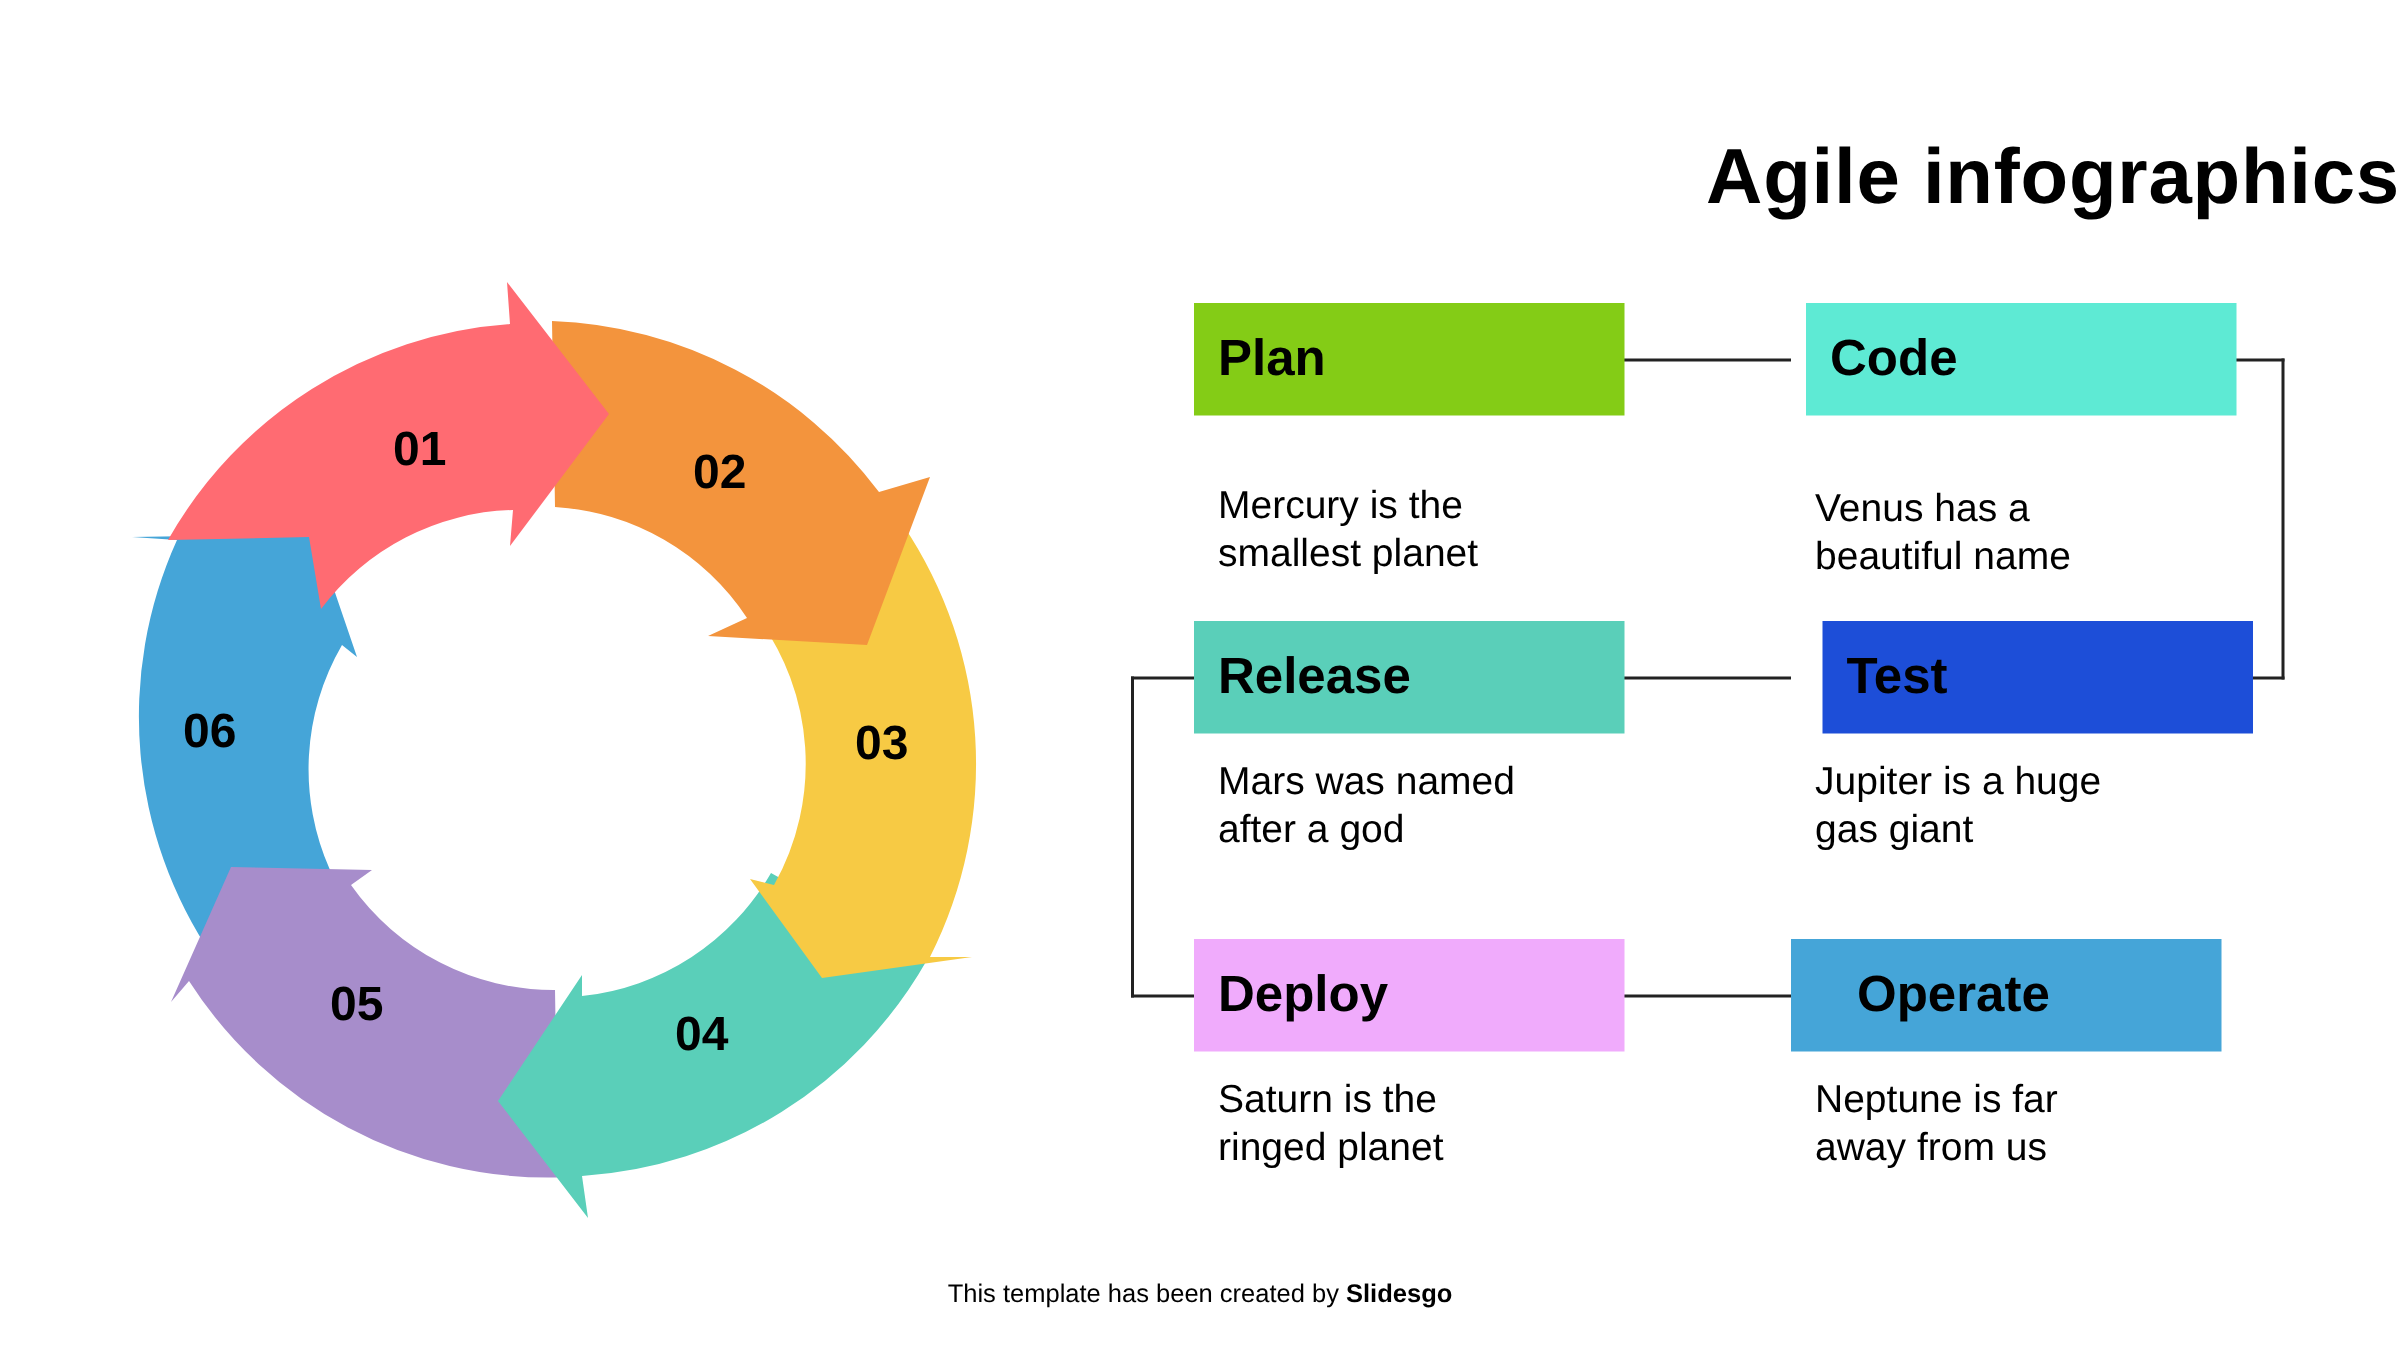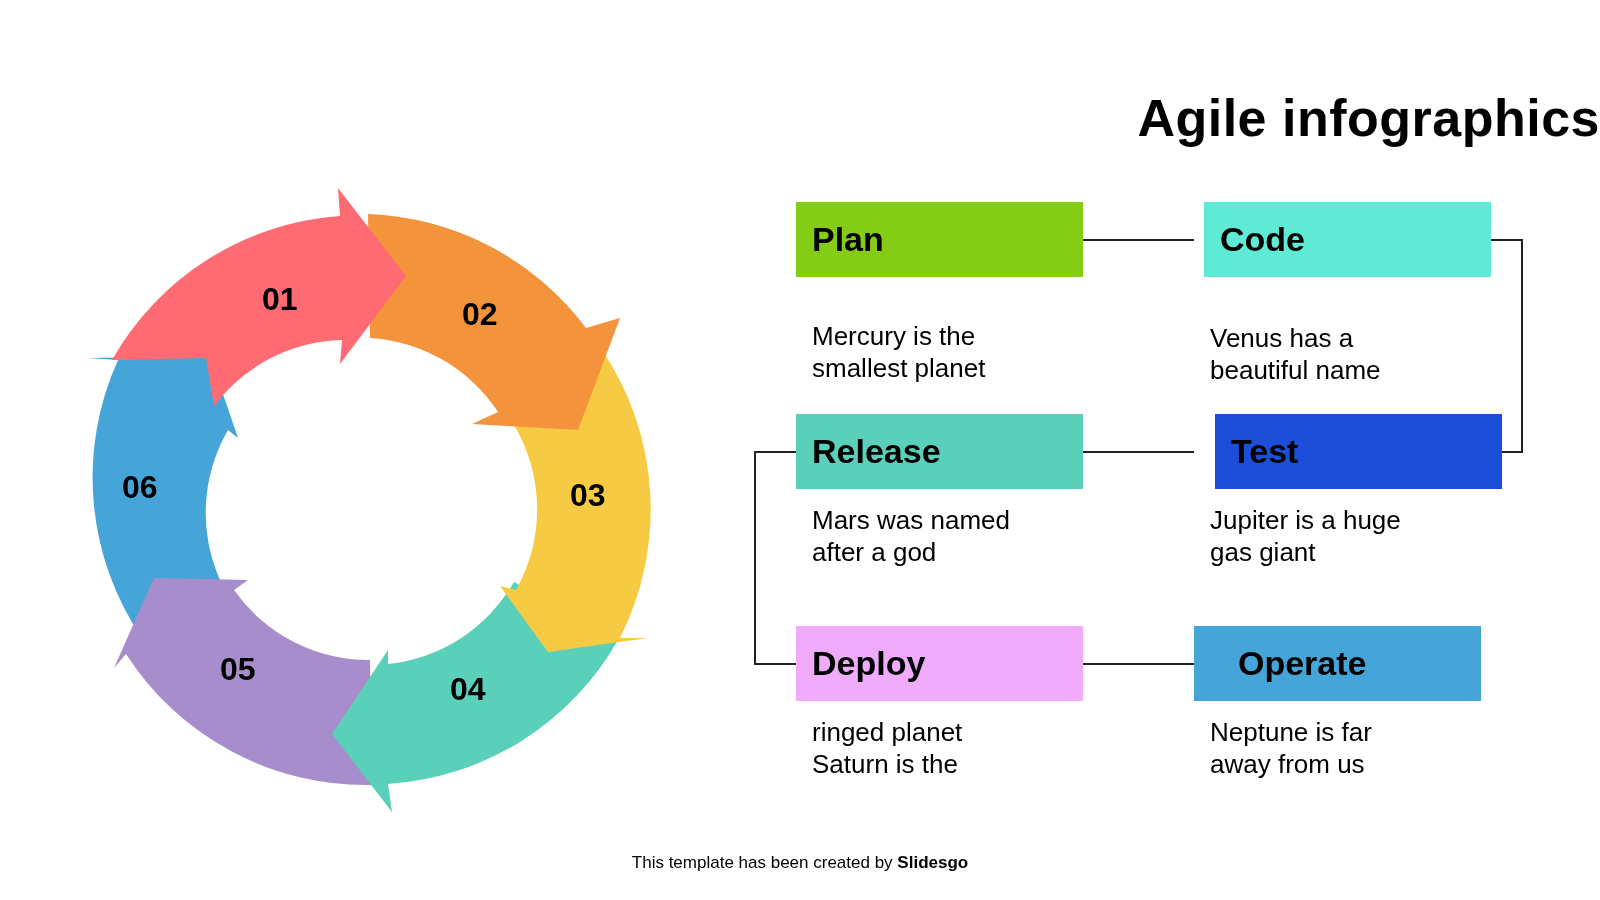--- a/index.html
+++ b/index.html
@@ -81,22 +81,22 @@
   </div>
 <div class="desc" style="left:1210px;top:504px;">
     <div>Jupiter is a huge</div>
     <div>gas giant</div>
   </div>
 
 <div class="box" style="left:796px;top:626px;background:#f0abfc;">
     <span>Deploy</span>
   </div>
 <div class="desc" style="left:812px;top:716px;">
+    <div>Saturn is the</div>
     <div>ringed planet</div>
-    <div>Saturn is the</div>
   </div>
 
 <div class="box" style="left:1194px;top:626px;background:#45A5D8;padding-left:44px;">
     <span>Operate</span>
   </div>
 <div class="desc" style="left:1210px;top:716px;">
     <div>Neptune is far</div>
     <div>away from us</div>
   </div>
 

